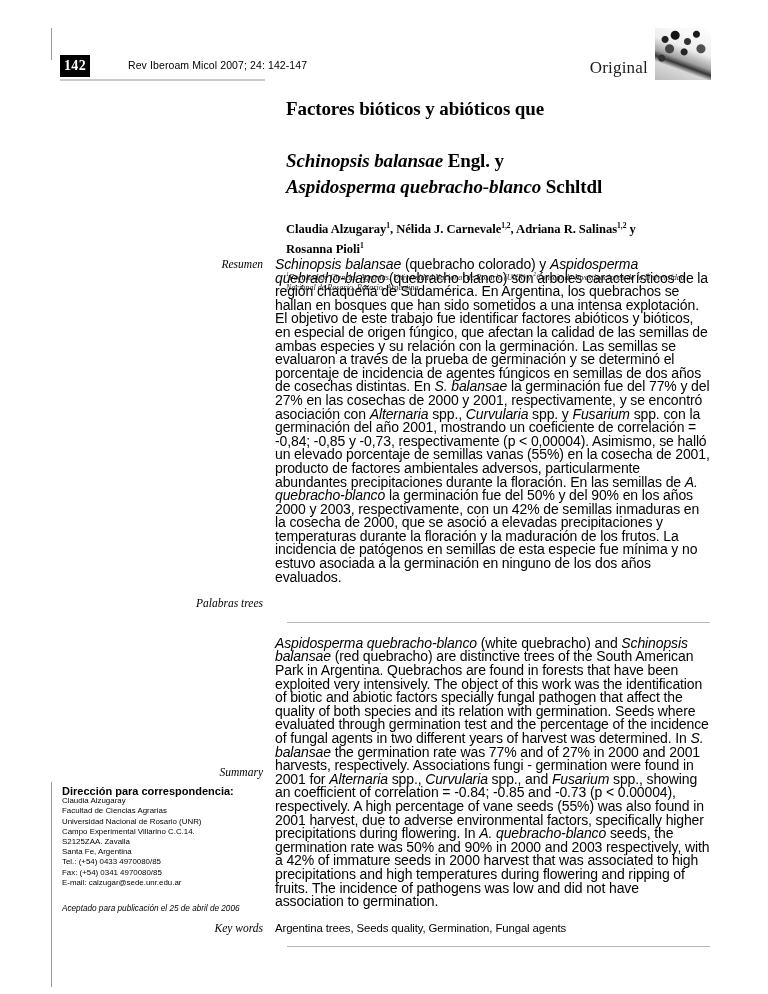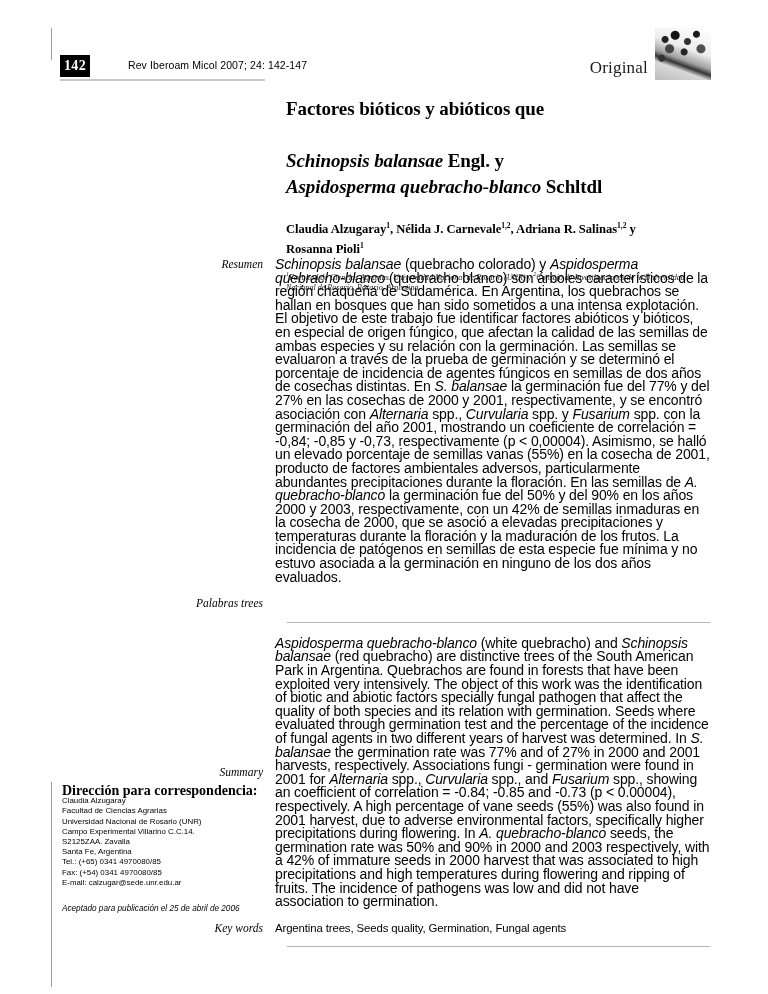--- a/index.html
+++ b/index.html
@@ -207,23 +207,23 @@
     height: 205px;
     background: #9a9a9a;
   }
   .corr {
     position: absolute;
     left: 62px;
     top: 786px;
     width: 230px;
   }
   .corr-title {
-    font-family: Liberation Serif, serif;
-    font-weight: bold;
-    font-size: 14px;
+    font-family: Liberation Sans, sans-serif;
+    font-weight: bold;
+    font-size: 11px;
     line-height: 10.2px;
     margin: 0 0 0 0;
   }
   .corr-line {
     font-family: "Liberation Sans", sans-serif;
     font-size: 7.9px;
     line-height: 10.2px;
     margin: 0;
     white-space: nowrap;
   }
@@ -306,20 +306,20 @@
 
   <div class="corr">
     <p class="corr-title">Dirección para correspondencia:</p>
     <div id="corr-lines">
         <p class="corr-line">Claudia Alzugaray</p>
         <p class="corr-line">Facultad de Ciencias Agrarias</p>
         <p class="corr-line">Universidad Nacional de Rosario (UNR)</p>
         <p class="corr-line">Campo Experimental Villarino C.C.14.</p>
         <p class="corr-line">S2125ZAA. Zavalla</p>
         <p class="corr-line">Santa Fe, Argentina</p>
-        <p class="corr-line">Tel.: (+65) 0341 4970080/85</p>
+        <p class="corr-line">Tel.: (+54) 0433 4970080/85</p>
         <p class="corr-line">Fax: (+54) 0341 4970080/85</p>
         <p class="corr-line">E-mail: calzugar@sede.unr.edu.ar</p>
       </div>
     <p class="corr-accepted">Aceptado para publicación el 25 de abril de 2006</p>
   </div>
 
 </div>
 
 </body></html>

